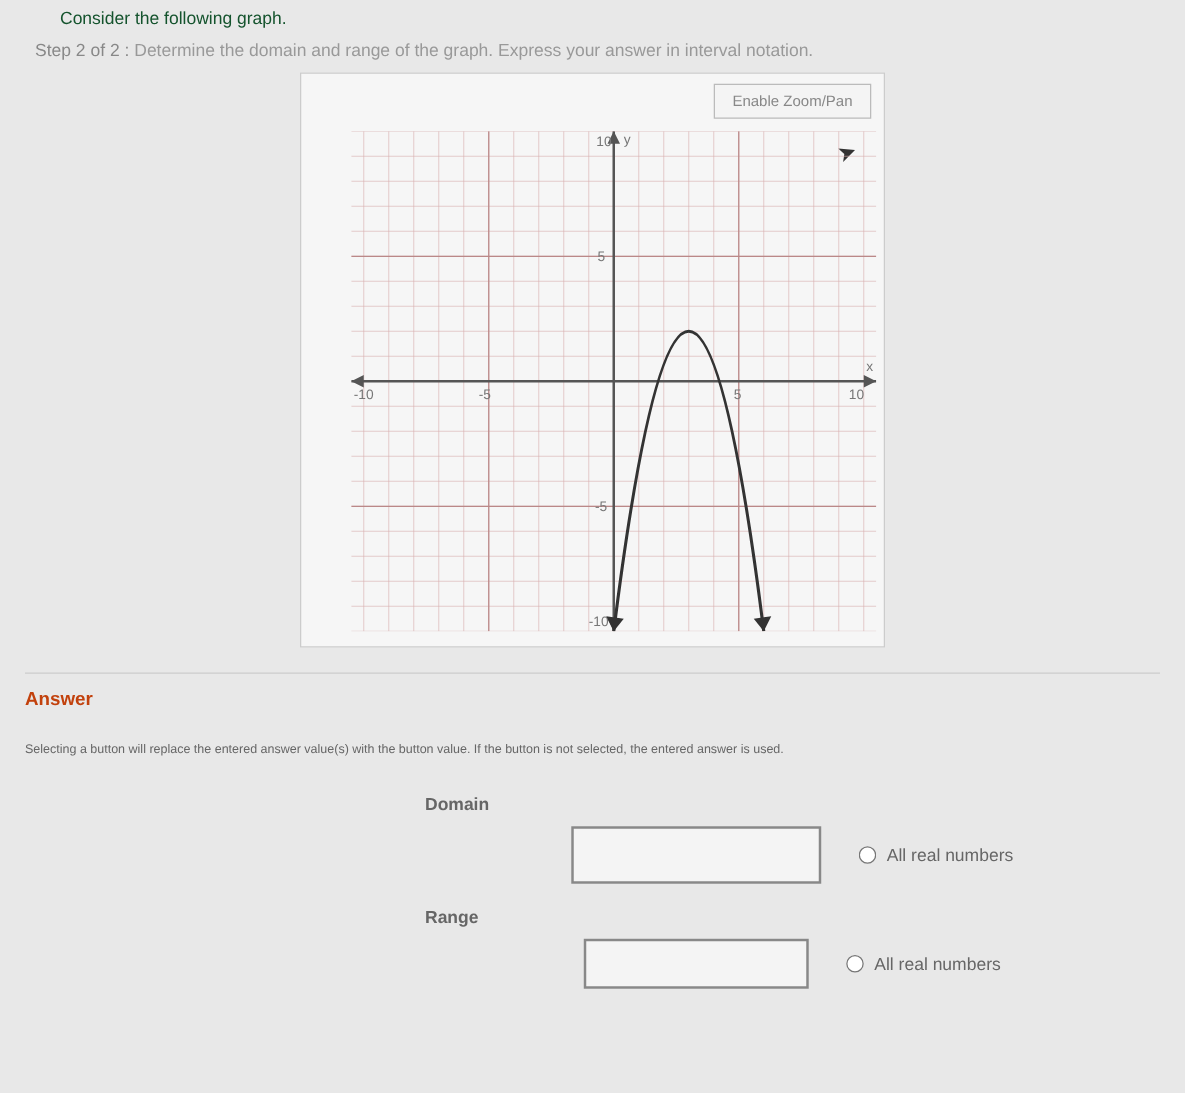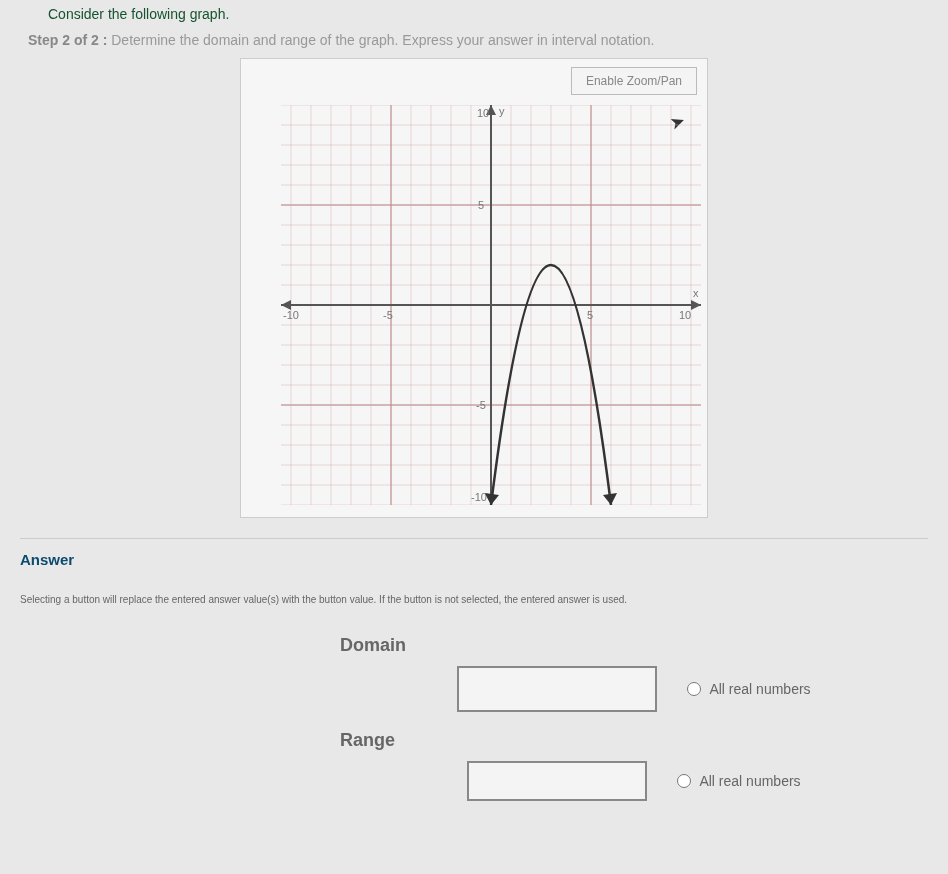--- a/index.html
+++ b/index.html
@@ -18,21 +18,21 @@
       font-size: 14px;
       color: #14532d;
       margin: 6px 0 10px 28px;
     }
     .step-line {
       font-size: 14px;
       color: #999;
       margin: 0 0 10px 8px;
     }
     .step-line .bold {
-      font-weight: bold;
+      font-weight: normal;
       color: #888;
     }
     .graph-wrap {
       position: relative;
       width: 468px;
       height: 460px;
       margin: 0 auto 20px auto;
       border: 1px solid #ccc;
       background: #f6f6f6;
     }
@@ -51,34 +51,34 @@
       position: absolute;
       top: 46px;
       left: 40px;
     }
     .divider {
       border-top: 1px solid #ccc;
       margin: 12px 0;
     }
     .answer-h {
       font-size: 15px;
-      color: #0c4a6e;
+      color: #c2410c;
       font-weight: bold;
       margin: 12px 0 26px 0;
     }
     .instr {
       font-size: 10px;
       color: #666;
       margin-bottom: 30px;
     }
     .answer-block {
       margin-left: 320px;
     }
     .field-label {
-      font-size: 18px;
+      font-size: 14px;
       font-weight: bold;
       color: #666;
       margin-bottom: 10px;
     }
     .row {
       display: flex;
       align-items: center;
       margin-bottom: 18px;
       justify-content: center;
     }

